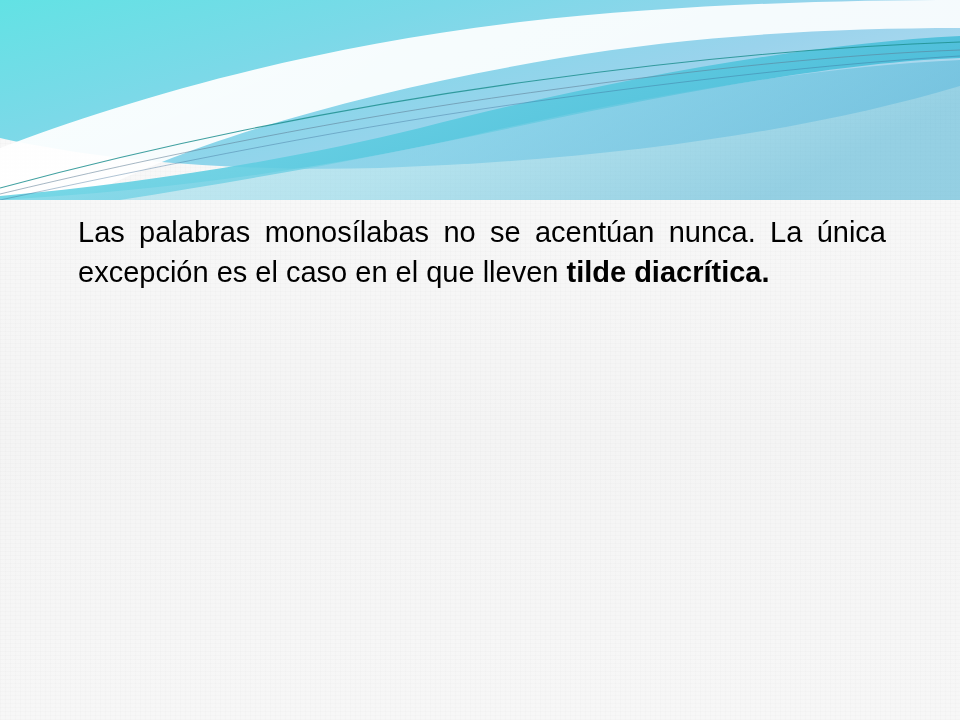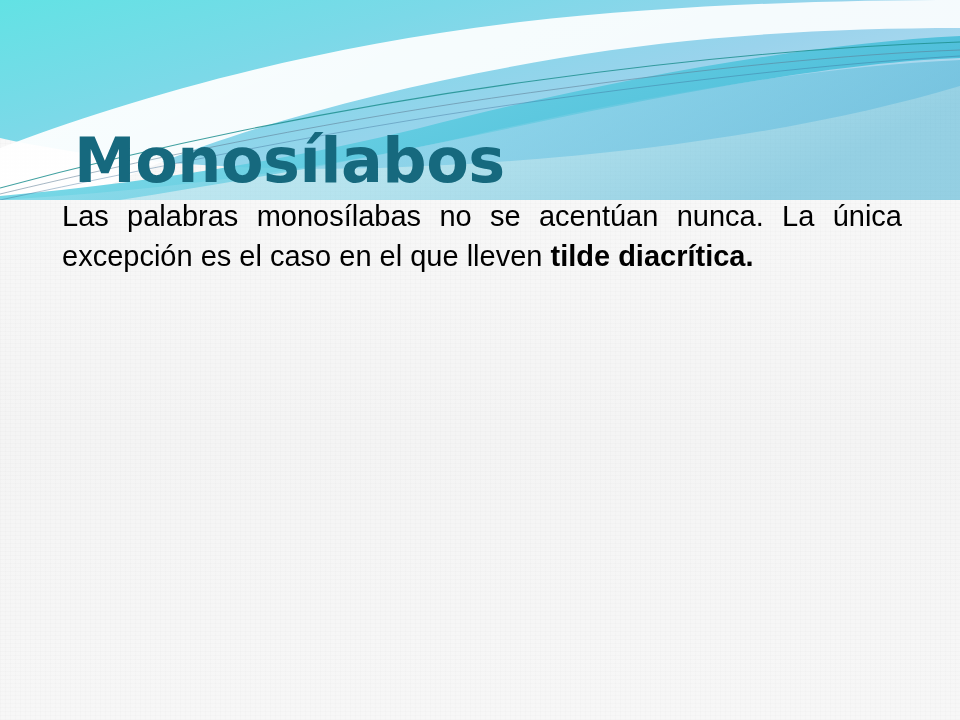--- a/index.html
+++ b/index.html
@@ -57,21 +57,21 @@
   }
 
   #body-block {
     position: absolute;
     left: 62px;
     top: 196px;
     width: 840px;
   }
 
   .para {
-    margin: 0;
+    margin: 16px;
     color: #000000;
     font-family: "Liberation Sans", sans-serif;
     font-size: 29px;
     line-height: 40px;
   }
 
   .para.justified {
     text-align: justify;
     text-align-last: left;
   }
@@ -138,21 +138,20 @@
     <path d="M960,60 C820,66 640,96 470,136 C320,170 150,192 0,200
              L960,200 Z" fill="url(#gBand3)" opacity="0.55"></path>
 
     <path d="M0,188 C140,150 330,108 540,80 C700,58 840,46 960,42" fill="none" stroke="#1E8F8F" stroke-width="1.1" opacity="0.85"></path>
     <path d="M0,194 C150,158 340,118 550,90 C710,68 850,54 960,50" fill="none" stroke="#5C7C94" stroke-width="1" opacity="0.55"></path>
     <path d="M0,200 C160,166 350,126 560,98 C720,76 855,62 960,56" fill="none" stroke="#3C6E96" stroke-width="0.9" opacity="0.45"></path>
 
     <path d="M0,200 L960,200 L960,150 C760,184 420,200 0,200 Z" fill="#f8f8f8" opacity="0.0"></path>
   </svg>
 
-  <h1 id="title" style="color:#16697E;">Monosílabos</h1>
 
   <div id="body-block">
 
     <p class="para justified"><span>Las palabras monosílabas no se acentúan nunca. La única excepción es el caso en el que lleven </span><span class="bold">tilde diacrítica.</span></p>
 
     <div id="para-gap"></div>
 
 
   </div>
 

